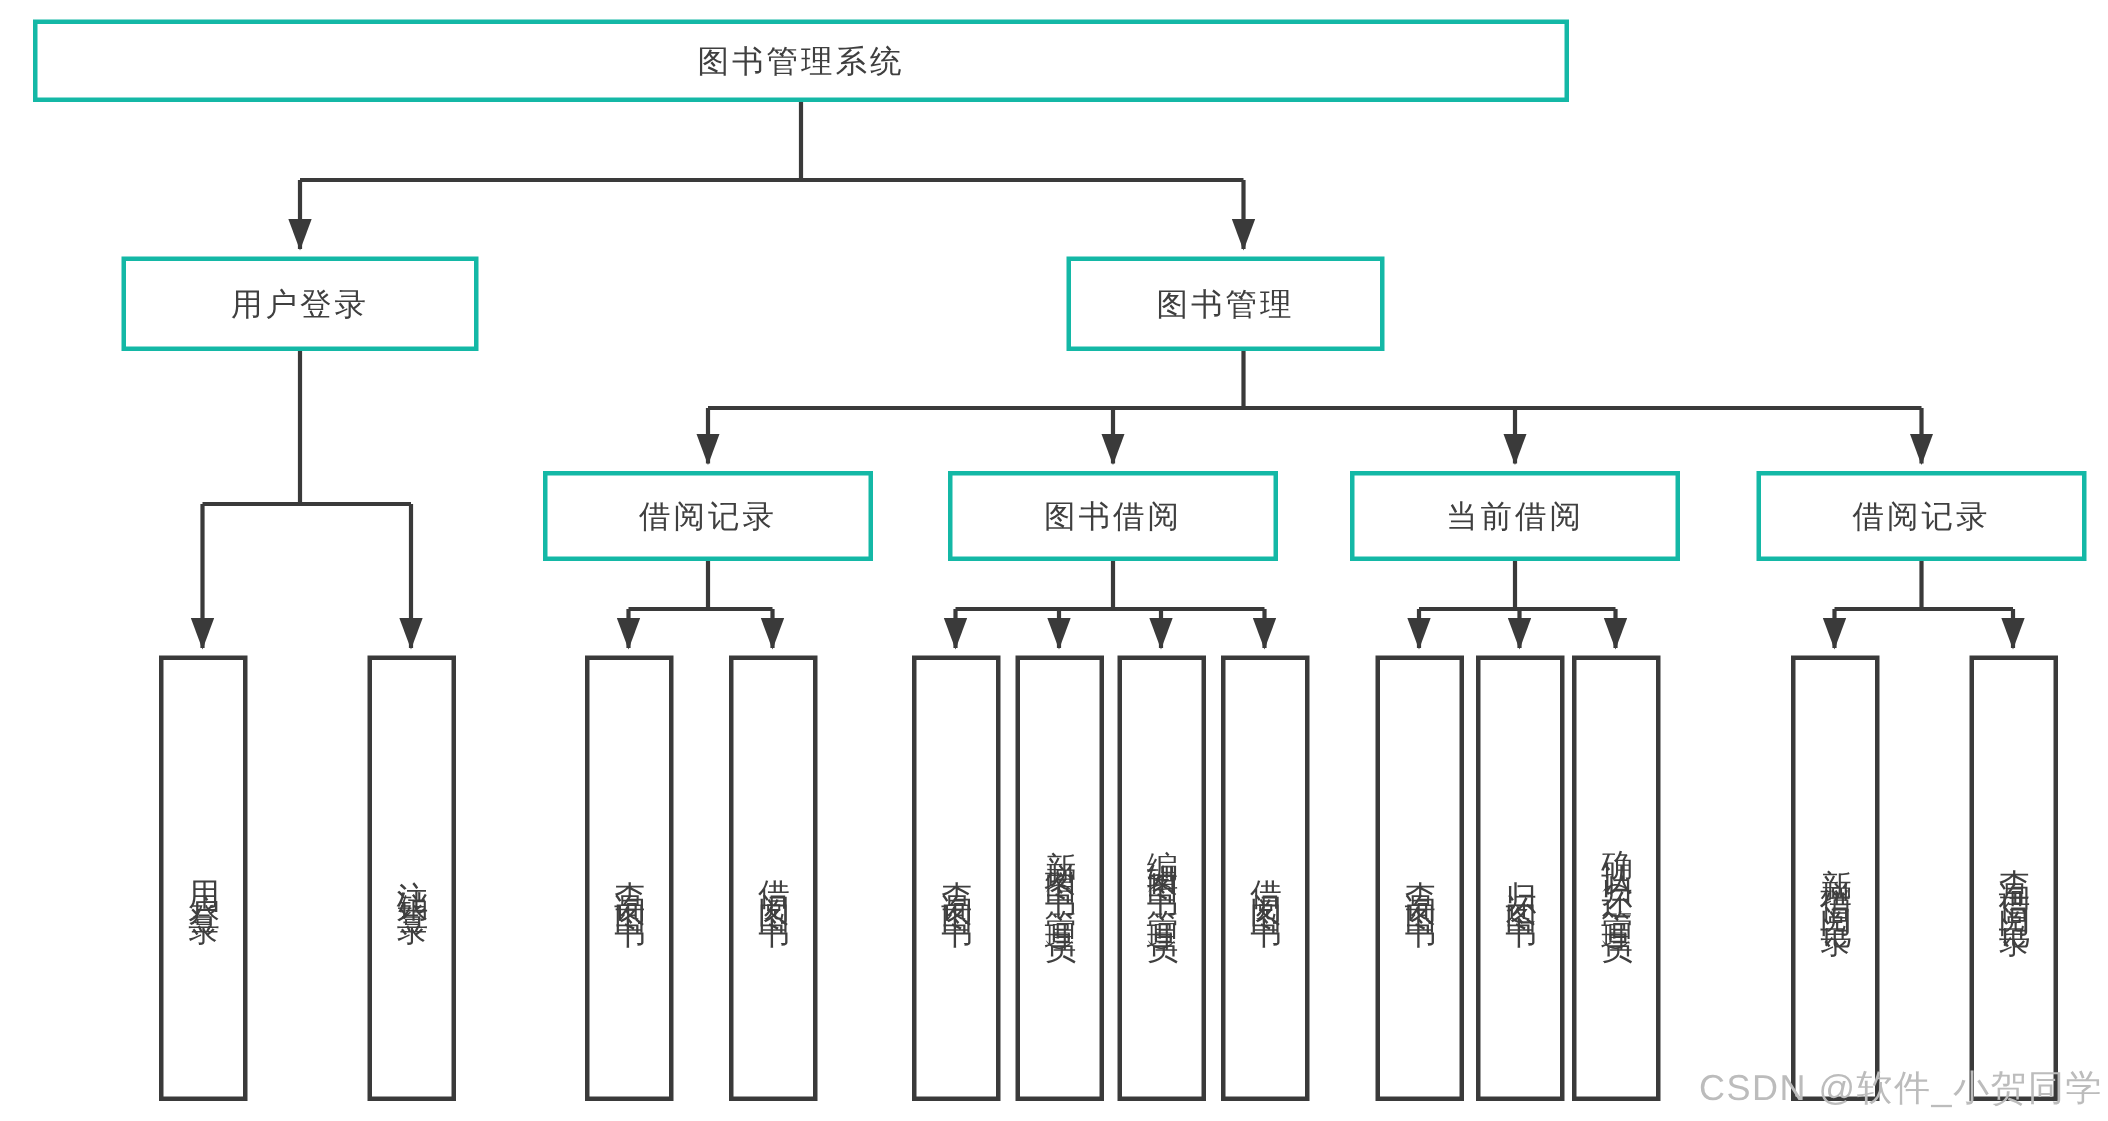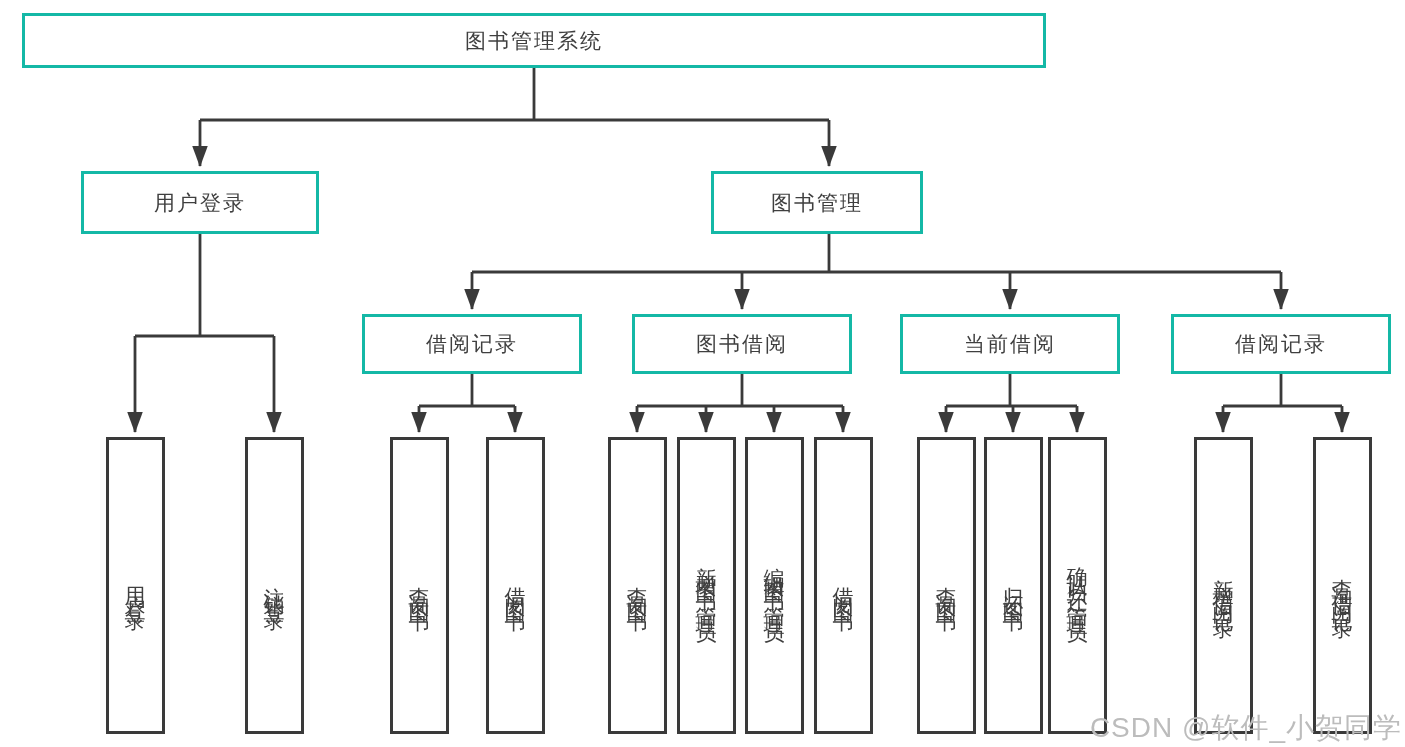--- a/index.html
+++ b/index.html
@@ -53,21 +53,21 @@
     font-size: 21px;
     line-height: 1;
     letter-spacing: 8px;
     color: #3f3f3f;
     max-height: 286px;
   }
   .watermark {
     position: absolute;
     top: 709px;
     right: 3px;
-    font-size: 28px;
+    font-size: 24px;
     letter-spacing: 1px;
     color: #bcbcbc;
     z-index: 5;
     white-space: nowrap;
   }
 </style>
 </head>
 <body>
 
 <div id="canvas">

